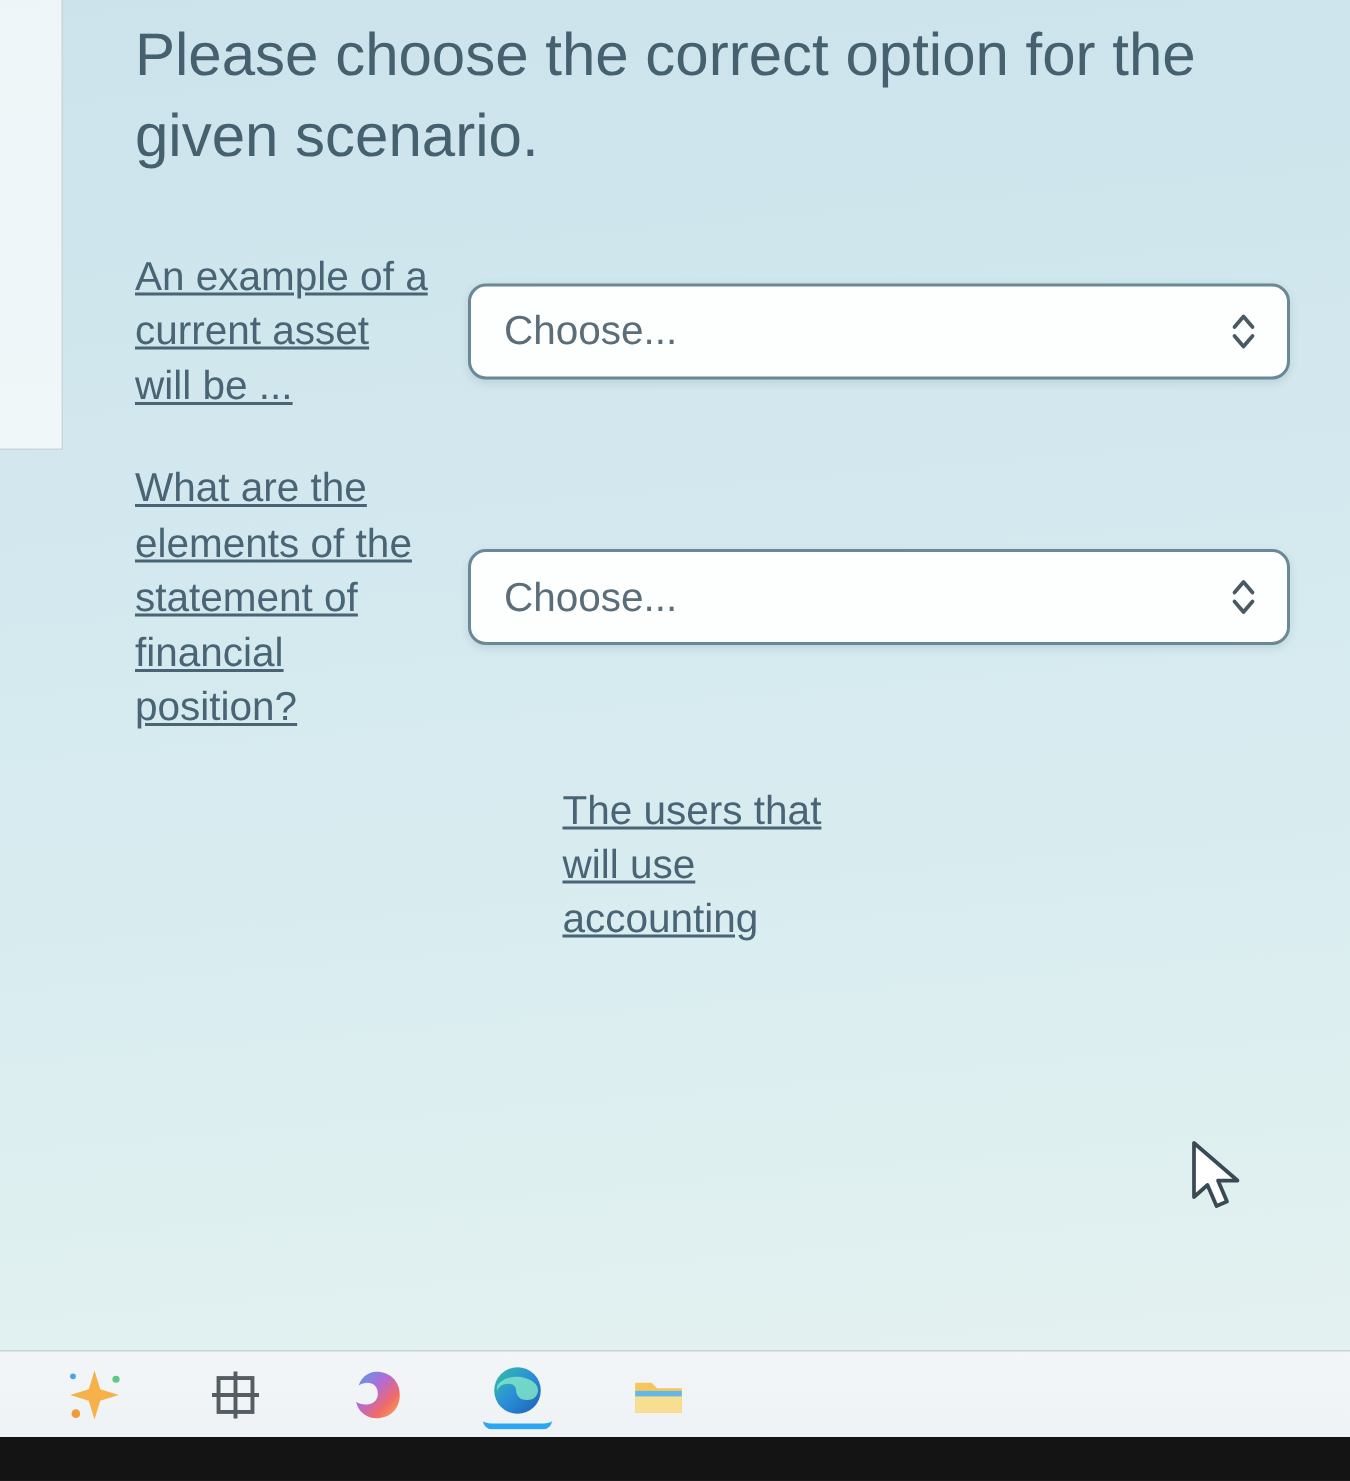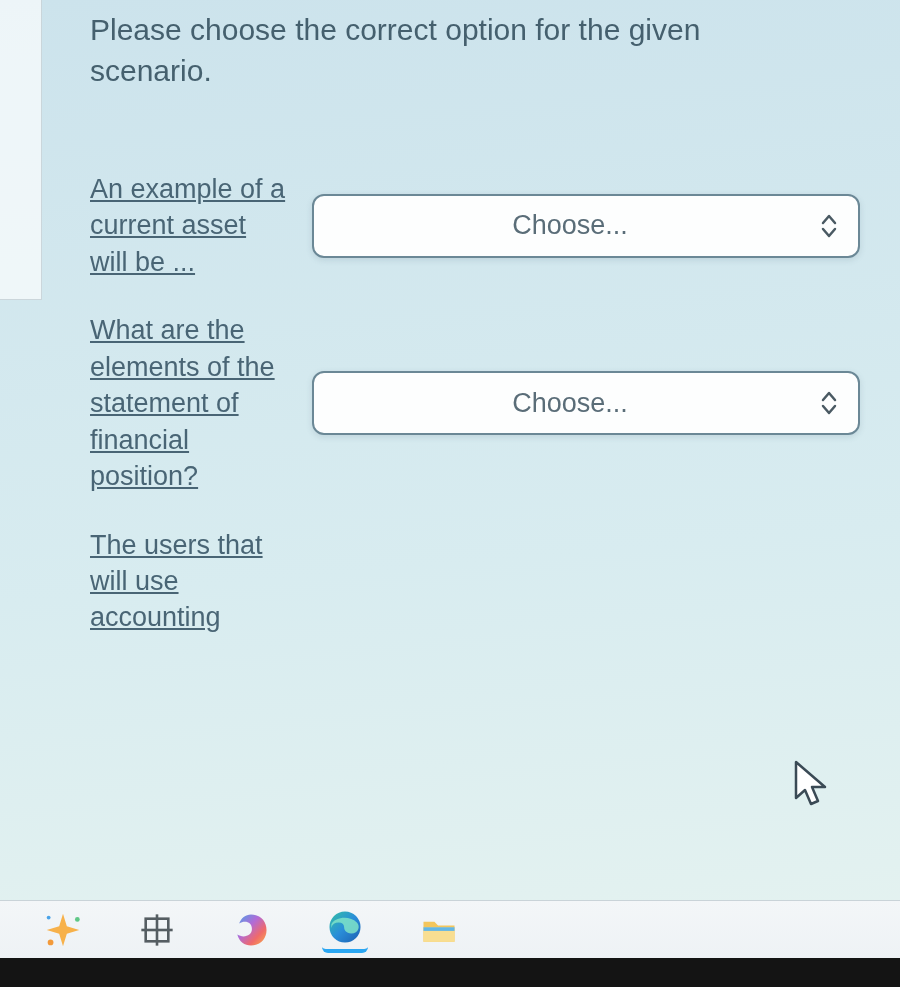--- a/index.html
+++ b/index.html
@@ -23,24 +23,24 @@
       border-bottom: 1px solid rgba(120,140,150,0.3);
     }
 
     .content {
       position: absolute;
       left: 90px; top: 10px; right: 40px;
       color: #3a5160;
     }
 
     .instruction {
-      font-size: 30px;
+      font-size: 40px;
       line-height: 1.35;
       color: #45606e;
-      margin-bottom: 80px;
+      margin-bottom: 48px;
       max-width: 720px;
     }
 
     .qrow {
       display: flex;
       align-items: center;
       gap: 22px;
       margin-bottom: 32px;
     }
 
@@ -61,21 +61,20 @@
       width: 100%;
       height: 64px;
       background: #fdfefe;
       border: 2px solid #6b8896;
       border-radius: 12px;
       display: flex;
       align-items: center;
       padding: 0 54px 0 22px;
       cursor: pointer;
       box-shadow: 0 2px 6px rgba(60,90,110,0.15);
-      justify-content: center;
     }
 
     .select-text {
       font-size: 27px;
       color: #5a6d78;
     }
 
     .chevrons {
       position: absolute;
       right: 22px; top: 50%;
@@ -156,21 +155,21 @@
           <span class="chevrons">
             <svg viewBox="0 0 18 26" width="18" height="26">
               <path d="M3 10 L9 3 L15 10" stroke="#4a5a63" stroke-width="2.5" fill="none" stroke-linecap="round" stroke-linejoin="round"></path>
               <path d="M3 16 L9 23 L15 16" stroke="#4a5a63" stroke-width="2.5" fill="none" stroke-linecap="round" stroke-linejoin="round"></path>
             </svg>
           </span>
         </div>
       </div>
     </div>
 
-    <div class="qrow" style="margin-top:4px;">
+    <div class="qrow" style="margin-top:4px;justify-content:center;">
       <div class="qlabel">The users that will use accounting</div>
     </div>
 
   </div>
 
   <div class="cursor">
     <svg viewBox="0 0 38 50" width="38" height="50">
       <path d="M4 2 L4 38 L13 30 L19 44 L26 41 L20 27 L33 27 Z" fill="#ffffff" stroke="#3a4a55" stroke-width="2.5" stroke-linejoin="round"></path>
     </svg>
   </div>

